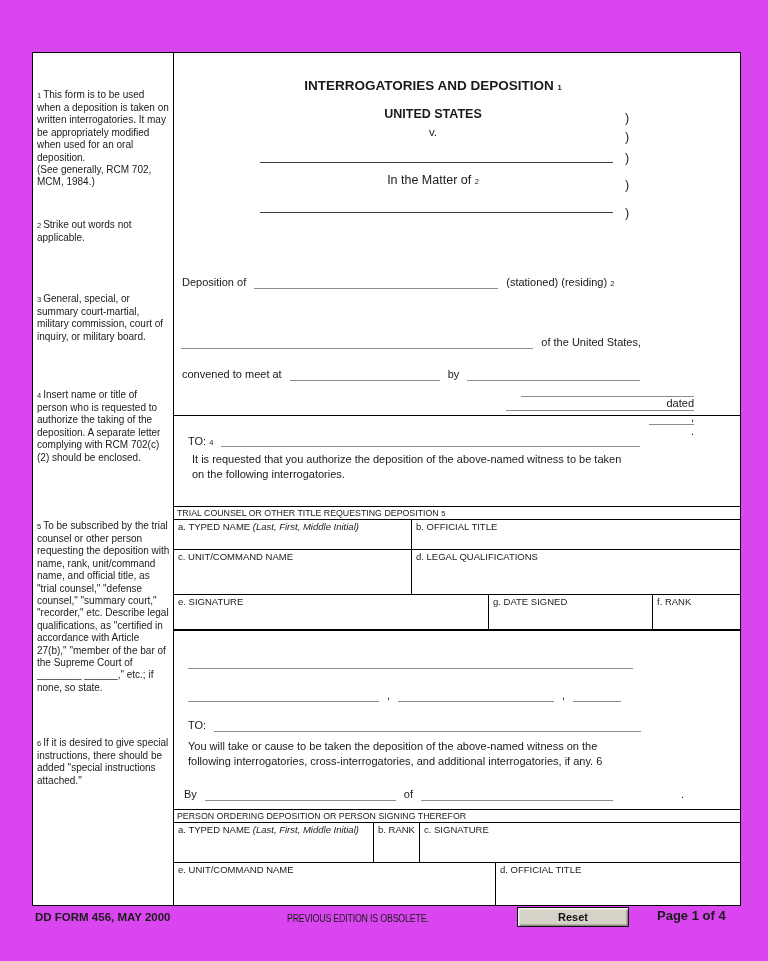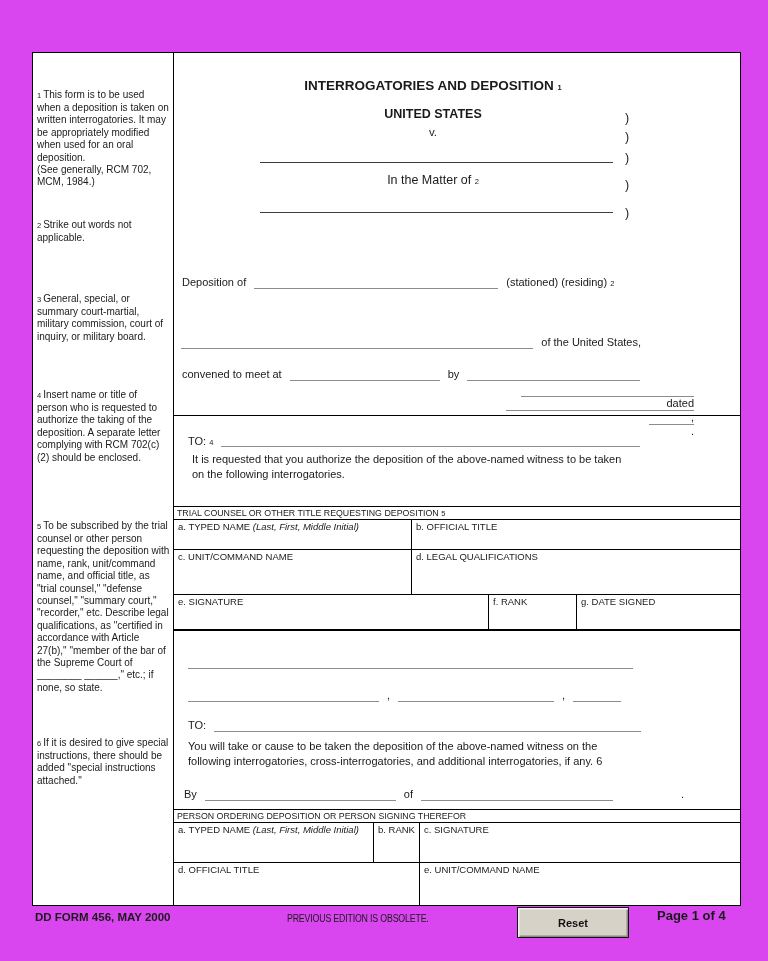--- a/index.html
+++ b/index.html
@@ -68,21 +68,21 @@
   .w191{width:191px;} .w156{width:156px;} .w48{width:48px;}
   .to2-row { top:662px; left:14px; right:99px; }
   .ord-para { top:686px; left:14px; width:452px; }
   .by-row { top:731px; left:10px; }
   .w192{width:192px;}
   .period-far { margin-left:60px; }
 
   
   .footer-formid { position:absolute; left:35px; top:911px; font-size:11.5px; font-weight:bold; }
   .footer-edition { position:absolute; left:287px; top:913px; font-size:10px; letter-spacing:-0.2px; transform:scaleX(0.88); transform-origin:left center; }
-  .reset-btn { position:absolute; left:517px; top:907px; width:112px; height:31px; background:#d6d2c8; border:1.8px solid #111; box-shadow:inset 1.5px 1.5px 0 #f4f2ed, inset -1.5px -1.5px 0 #8e8a82; font-size:11px; font-weight:bold; font-family:"Liberation Sans", sans-serif; color:#111; }
+  .reset-btn { position:absolute; left:517px; top:907px; width:112px; height:20px; background:#d6d2c8; border:1.8px solid #111; box-shadow:inset 1.5px 1.5px 0 #f4f2ed, inset -1.5px -1.5px 0 #8e8a82; font-size:11px; font-weight:bold; font-family:"Liberation Sans", sans-serif; color:#111; }
   .footer-page { position:absolute; left:657px; top:908px; font-size:13px; font-weight:bold; }
 </style>
 </head>
 <body>
 
 <div class="page">
   <div class="form-box">
 
     <div class="sidebar">
       <div class="note n1"><span class="num">1</span><span>This form is to be used when a deposition is taken on written interrogatories. It may be appropriately modified when used for an oral deposition.
@@ -145,22 +145,22 @@
         <div class="trow t1r1">
           <div class="cell c237"><span>a. TYPED NAME</span> <span class="it">(Last, First, Middle Initial)</span></div>
           <div class="cell cfill"><span>b. OFFICIAL TITLE</span></div>
         </div>
         <div class="trow t1r2">
           <div class="cell c237"><span>c. UNIT/COMMAND NAME</span></div>
           <div class="cell cfill"><span>d. LEGAL QUALIFICATIONS</span></div>
         </div>
         <div class="trow t1r3">
           <div class="cell c314"><span>e. SIGNATURE</span></div>
+          <div class="cell cfill"><span>g. DATE SIGNED</span></div>
           <div class="cell c88"><span>f. RANK</span></div>
-          <div class="cell cfill"><span>g. DATE SIGNED</span></div>
         </div>
       </div>
 
       <div class="ln1"></div>
       <div class="frow ln2">
         <div class="fl w191"></div>
         <span class="lbl">,</span>
         <div class="fl w156"></div>
         <span class="lbl">,</span>
         <div class="fl w48"></div>
@@ -179,22 +179,22 @@
       </div>
 
       <div class="tbl tbl2">
         <div class="band">PERSON ORDERING DEPOSITION OR PERSON SIGNING THEREFOR</div>
         <div class="trow t2r1">
           <div class="cell c199"><span>a. TYPED NAME</span> <span class="it">(Last, First, Middle Initial)</span></div>
           <div class="cell c46"><span>b. RANK</span></div>
           <div class="cell cfill"><span>c. SIGNATURE</span></div>
         </div>
         <div class="trow t2r2">
+          <div class="cell cfill"><span>e. UNIT/COMMAND NAME</span></div>
           <div class="cell c245"><span>d. OFFICIAL TITLE</span></div>
-          <div class="cell cfill"><span>e. UNIT/COMMAND NAME</span></div>
         </div>
       </div>
 
     </div>
   </div>
 
   <div class="footer-formid">DD FORM 456, MAY 2000</div>
   <div class="footer-edition">PREVIOUS EDITION IS OBSOLETE.</div>
   <button class="reset-btn">Reset</button>
   <div class="footer-page">Page 1 of 4</div>

